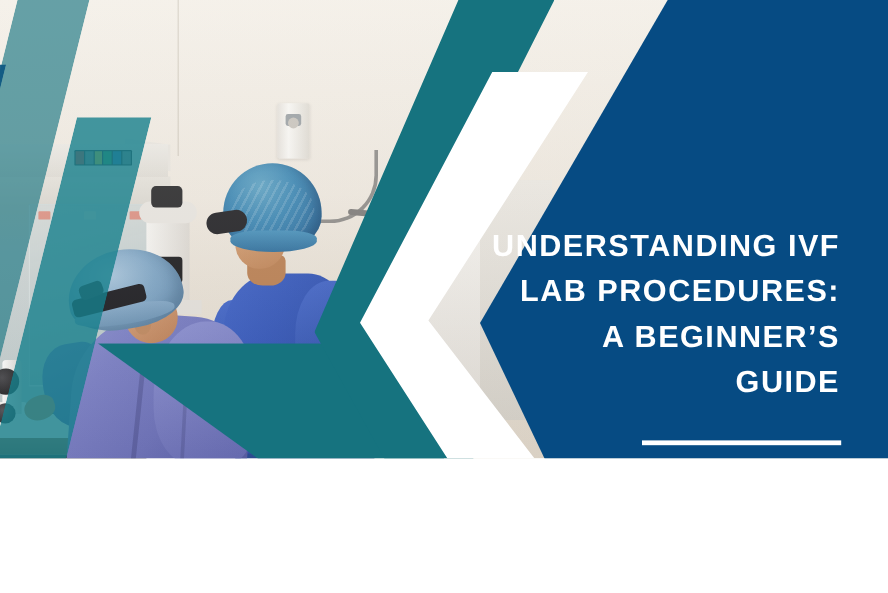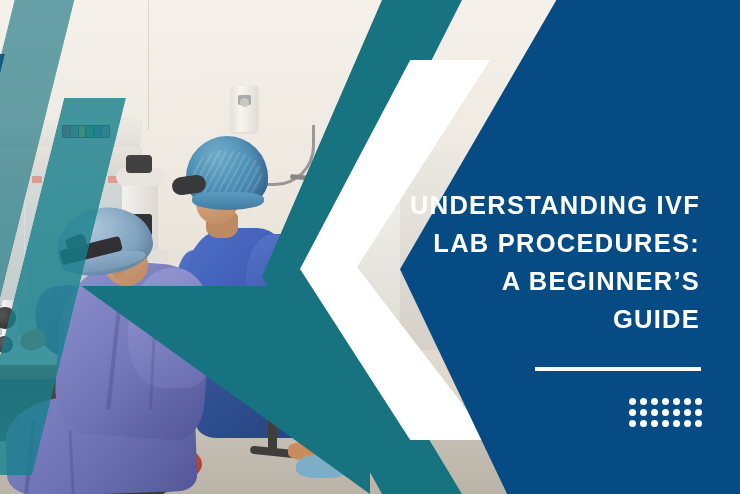--- a/index.html
+++ b/index.html
@@ -3,21 +3,21 @@
 <meta charset="utf-8">
 <style>
   html, body {
     margin: 0;
     padding: 0;
     background: #ffffff;
   }
   #banner {
     position: relative;
     width: 740px;
-    height: 494px;
+    height: 382px;
     overflow: hidden;
     font-family: "Liberation Sans", sans-serif;
     background: #efe9e1;
   }
 
   
   .photo {
     position: absolute;
     inset: 0;
     overflow: hidden;

